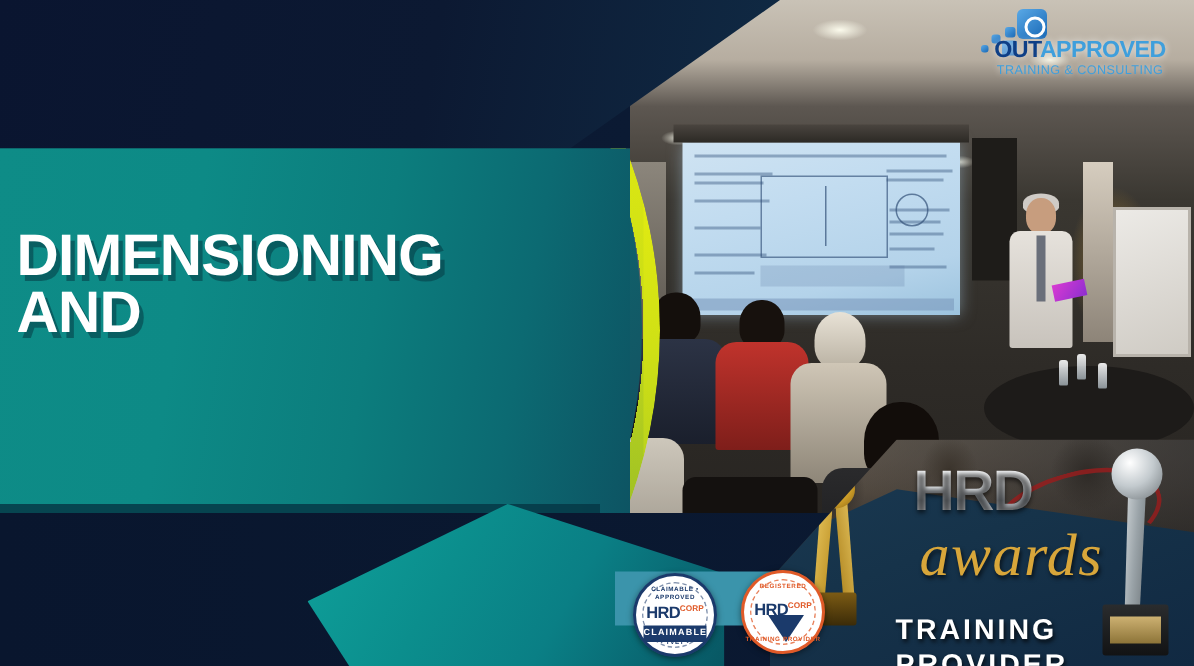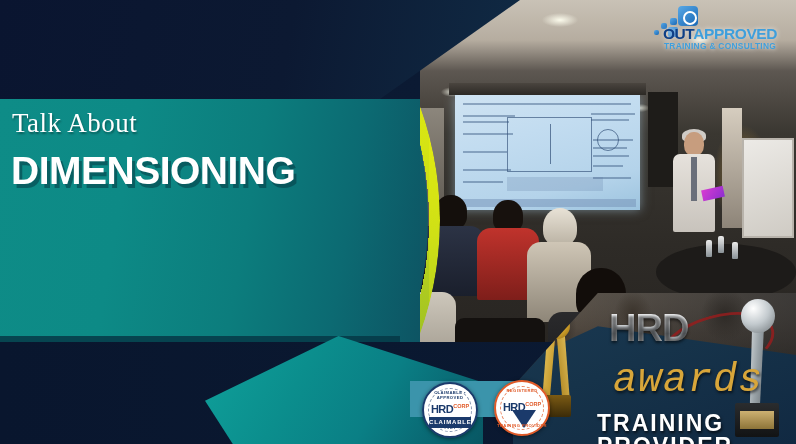--- a/index.html
+++ b/index.html
@@ -196,34 +196,34 @@
   .awards-text { position:absolute; left:0; top:0; width:283px; height:151px; }
   .hrd-word {
     position:absolute; left:96px; top:14px;
     font-size:38px; font-weight:bold; letter-spacing:-1px;
     font-family:"Liberation Sans", sans-serif;
     background:linear-gradient(180deg,#ffffff 0%, #e9ecef 38%, #9aa0a6 62%, #ffffff 100%);
     -webkit-background-clip:text; background-clip:text; color:transparent;
     text-shadow:0 2px 3px rgba(0,0,0,.55);
   }
   .awards-word {
-    position:absolute; left:100px; top:65px;
-    font-family:Liberation Mono, monospace; font-style:italic;
+    position:absolute; left:100px; top:53px;
+    font-family:Liberation Serif, serif; font-style:italic;
     font-size:40px; color:#d8a63a; letter-spacing:1px;
     text-shadow:1px 2px 3px rgba(0,0,0,.65);
   }
   .year {
     position:absolute; left:144px; top:86px;
     font-size:35px; font-weight:bold; letter-spacing:-1px;
     background:linear-gradient(180deg,#ffffff 0%, #e6e9ec 40%, #8f969b 65%, #fdfdfd 100%);
     -webkit-background-clip:text; background-clip:text; color:transparent;
     text-shadow:0 2px 3px rgba(0,0,0,.6);
   }
   .tp1, .tp2 {
-    position:absolute; color:#fff; font-size:23px; font-weight:bold; letter-spacing:2px;
+    position:absolute; color:#fff; font-size:19px; font-weight:bold; letter-spacing:2px;
     text-shadow:1px 2px 3px rgba(0,0,0,.75);
   }
   .tp1 { left:84px; top:117px; }
   .tp2 { left:84px; top:140px; }
 
   
   .badge { position:absolute; width:56px; height:56px; border-radius:50%; }
   .badge.claim { left:422px; top:382px;
       background:radial-gradient(circle, #ffffff 0 72%, #f2f4f7 100%);
       border:2px solid #1b3a6b; box-shadow:0 1px 4px rgba(0,0,0,.5); }
@@ -272,21 +272,21 @@
   }
   .otclogo .brand {
     position:absolute; left:0; top:18px; width:140px;
     font-size:15.5px; font-weight:bold; letter-spacing:-.4px; line-height:1;
     text-shadow:0 0 5px rgba(255,255,255,.75);
   }
   .otclogo .brand .out { color:#0e3f86;text-align:right; }
   .otclogo .brand .sourcing { color:#3f9fdc; }
   .otclogo .sub {
     position:absolute; left:0; top:33px; width:140px;
-    font-size:8.4px; font-weight:bold; color:#3f9fdc; letter-spacing:.3px;
+    font-size:8.4px; font-weight:normal; color:#3f9fdc; letter-spacing:.3px;
     text-shadow:0 0 4px rgba(255,255,255,.8);
   }
   .otclogo .sub2 {
     position:absolute; left:0; top:42px; width:140px;
     font-family:"Liberation Serif", serif;
     font-size:10.6px; font-weight:bold; color:#0e3f86; letter-spacing:.1px;
     text-shadow:0 0 5px rgba(255,255,255,.9);
   }
 
   
@@ -380,23 +380,23 @@
 
   <div class="curve"></div>
   <div class="topnavy2"></div>
   <div class="topnavy"></div>
   <div class="tealpanel"></div>
   <div class="tealpanel-edge"></div>
   <div class="bottomnavy"></div>
   <div class="para"></div>
   <div class="tab"></div>
 
-  <div class="talkabout">Talk About</div>
   <div class="headline">
     <div>DIMENSIONING</div>
+    <div>AND</div>
   </div>
 
   <div class="otclogo">
     <div class="gearwrap">
         <div class="gear"></div>
       </div>
     <div class="sq" style="left:20px;top:10px;width:7px;height:7px;"></div>
     <div class="sq" style="left:11px;top:15px;width:6px;height:6px;"></div>
     <div class="sq" style="left:18px;top:19px;width:10px;height:10px;"></div>
     <div class="sq" style="left:4px;top:22px;width:5px;height:5px;"></div>

